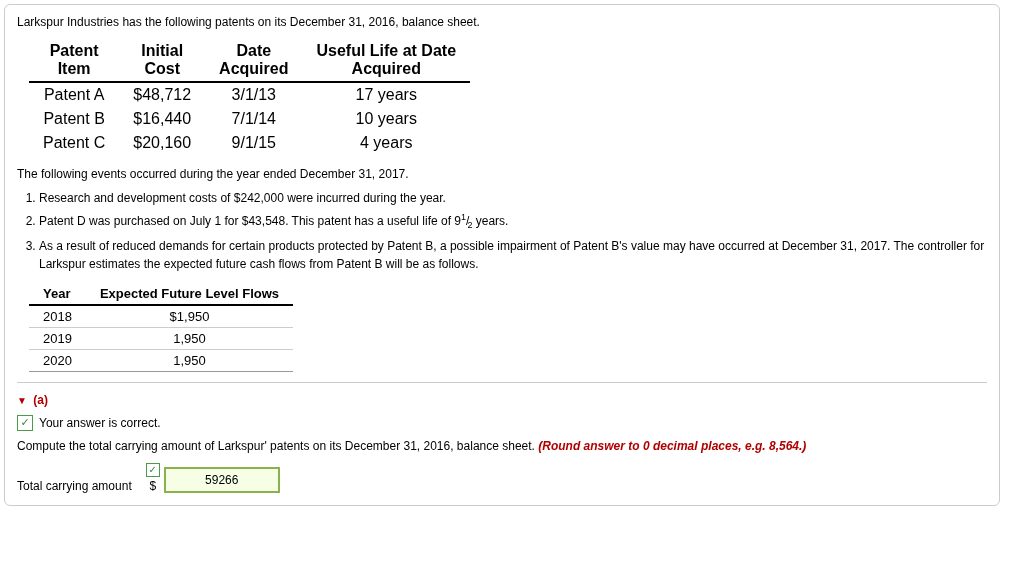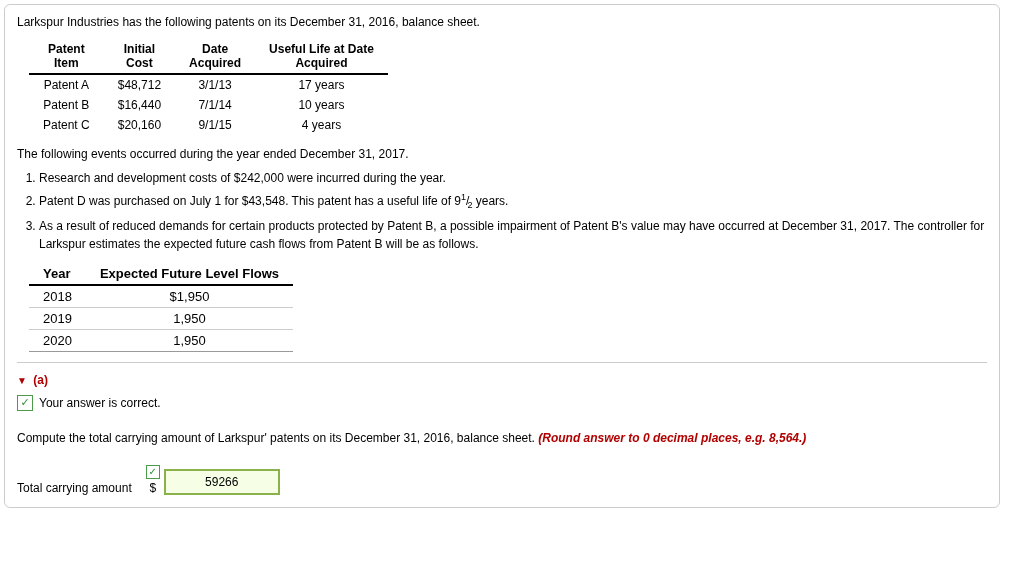--- a/index.html
+++ b/index.html
@@ -24,21 +24,21 @@
     margin-bottom: 6px;
   }
   .intro { margin-bottom: 10px; }
   table.patents {
     border-collapse: collapse;
     margin: 6px 0 12px 12px;
   }
   table.patents th, table.patents td {
     padding: 3px 14px;
     text-align: center;
-    font-size: 12px;
+    font-size: 16px;
   }
   table.patents th {
     font-weight: bold;
     border-bottom: 2px solid #000;
   }
   ol.events { margin: 8px 0 10px 0; padding-left: 22px; }
   ol.events li { margin: 4px 0; line-height: 1.5; }
   table.cashflows {
     border-collapse: collapse;
     margin: 8px 0 10px 12px;
@@ -53,21 +53,21 @@
   .discount { margin: 6px 0 12px 0; }
   hr.div { border: none; border-top: 1px solid #ccc; margin: 10px 0; }
   .part-label { color: #b00000; font-weight: bold; cursor: pointer; }
   .part-label .tri { color: #b00000; font-size: 10px; margin-right: 3px;}
   .correct-line { margin: 8px 0; display: flex; align-items: center; gap: 6px;}
   .checkbox-correct {
     width: 14px; height: 14px; border: 1px solid #4a9c4a;
     display: inline-flex; align-items: center; justify-content: center;
     font-size: 11px; color: #2e8b2e; background:#fff;
   }
-  .instruction { margin: 20px 0; }
+  .instruction { margin: 8px 0; }
   .round-note { color: #b00000; font-weight: bold; font-style: italic; }
   .answer-row { margin: 10px 0 2px 0; display:flex; align-items:flex-end; gap:4px;}
   .answer-row .check-above { display:flex; flex-direction:column; align-items:center;}
   .small-check {
     width: 12px; height: 12px; border: 1px solid #4a9c4a;
     display: inline-flex; align-items: center; justify-content: center;
     font-size: 10px; color: #2e8b2e; background:#fff; margin-bottom:2px;
   }
   .dollar { font-size: 12px; }
   .answer-input {

